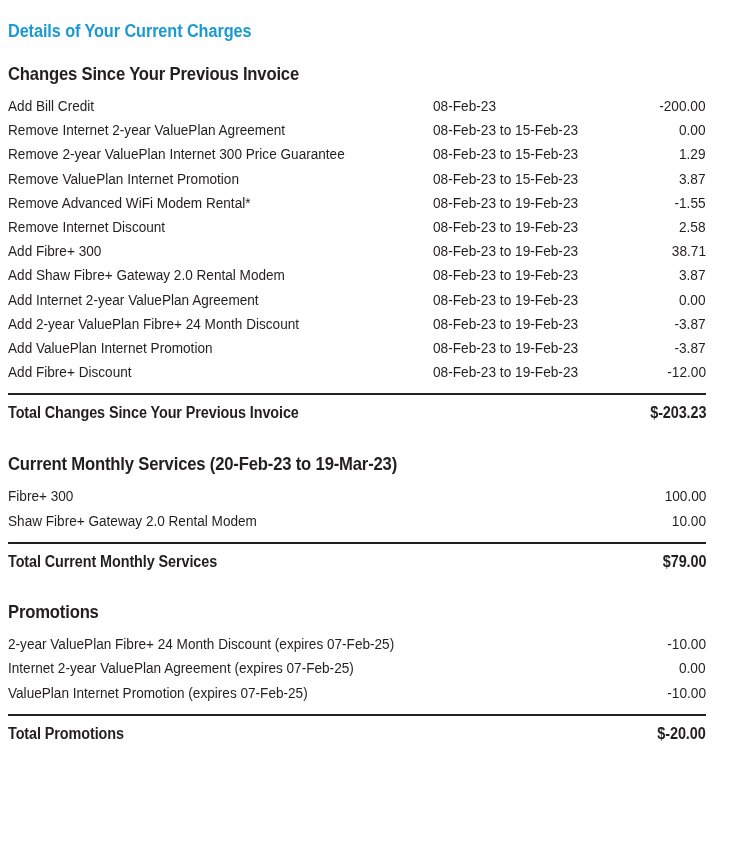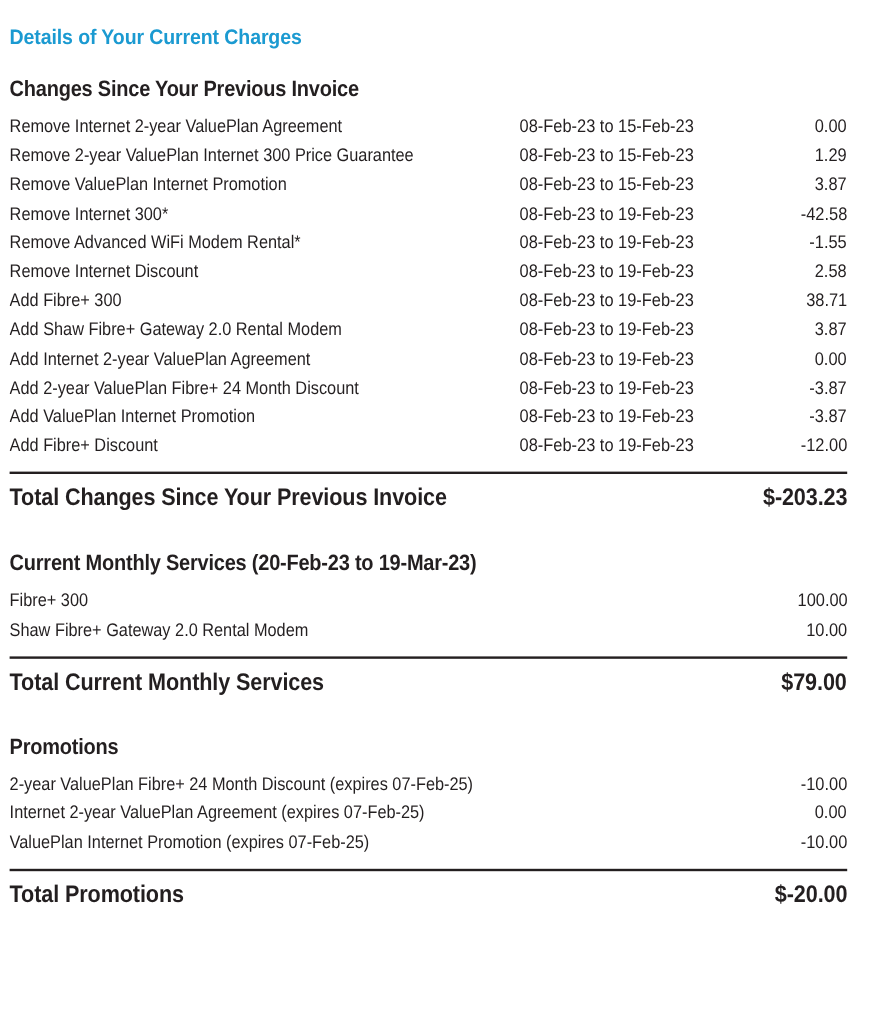--- a/index.html
+++ b/index.html
@@ -115,21 +115,21 @@
     width: 698px;
     height: 2px;
     background: #231f20;
     margin-top: 5px;
   }
   .total-row {
     width: 698px;
     display: flex;
     justify-content: space-between;
     align-items: flex-start;
-    font-size: 20px;
+    font-size: 16px;
     font-weight: bold;
     letter-spacing: -0.1px;
     padding-top: 9px;
   }
   .total-row .t-label {
     display: inline-block;
     transform: scaleX(0.9);
     transform-origin: left center;
     white-space: nowrap;
   }
@@ -145,38 +145,38 @@
 
 <div class="page">
 
   <div class="doc-title">Details of Your Current Charges</div>
 
   <div class="section-title sec-changes">Changes Since Your Previous Invoice</div>
 
   <table class="items rows-changes">
     <tbody>
       <tr class="item-row">
+        <td class="c-desc"><span>Add Bill Credit</span></td>
+        <td class="c-date"><span>08-Feb-23</span></td>
+        <td class="c-amt"><span>-200.00</span></td>
+      </tr>
+      <tr class="item-row">
         <td class="c-desc"><span>Remove Internet 2-year ValuePlan Agreement</span></td>
         <td class="c-date"><span>08-Feb-23 to 15-Feb-23</span></td>
         <td class="c-amt"><span>0.00</span></td>
       </tr>
       <tr class="item-row">
         <td class="c-desc"><span>Remove 2-year ValuePlan Internet 300 Price Guarantee</span></td>
         <td class="c-date"><span>08-Feb-23 to 15-Feb-23</span></td>
         <td class="c-amt"><span>1.29</span></td>
       </tr>
       <tr class="item-row">
         <td class="c-desc"><span>Remove ValuePlan Internet Promotion</span></td>
         <td class="c-date"><span>08-Feb-23 to 15-Feb-23</span></td>
         <td class="c-amt"><span>3.87</span></td>
-      </tr>
-      <tr class="item-row">
-        <td class="c-desc"><span>Remove Internet 300*</span></td>
-        <td class="c-date"><span>08-Feb-23 to 19-Feb-23</span></td>
-        <td class="c-amt"><span>-42.58</span></td>
       </tr>
       <tr class="item-row">
         <td class="c-desc"><span>Remove Advanced WiFi Modem Rental*</span></td>
         <td class="c-date"><span>08-Feb-23 to 19-Feb-23</span></td>
         <td class="c-amt"><span>-1.55</span></td>
       </tr>
       <tr class="item-row">
         <td class="c-desc"><span>Remove Internet Discount</span></td>
         <td class="c-date"><span>08-Feb-23 to 19-Feb-23</span></td>
         <td class="c-amt"><span>2.58</span></td>

